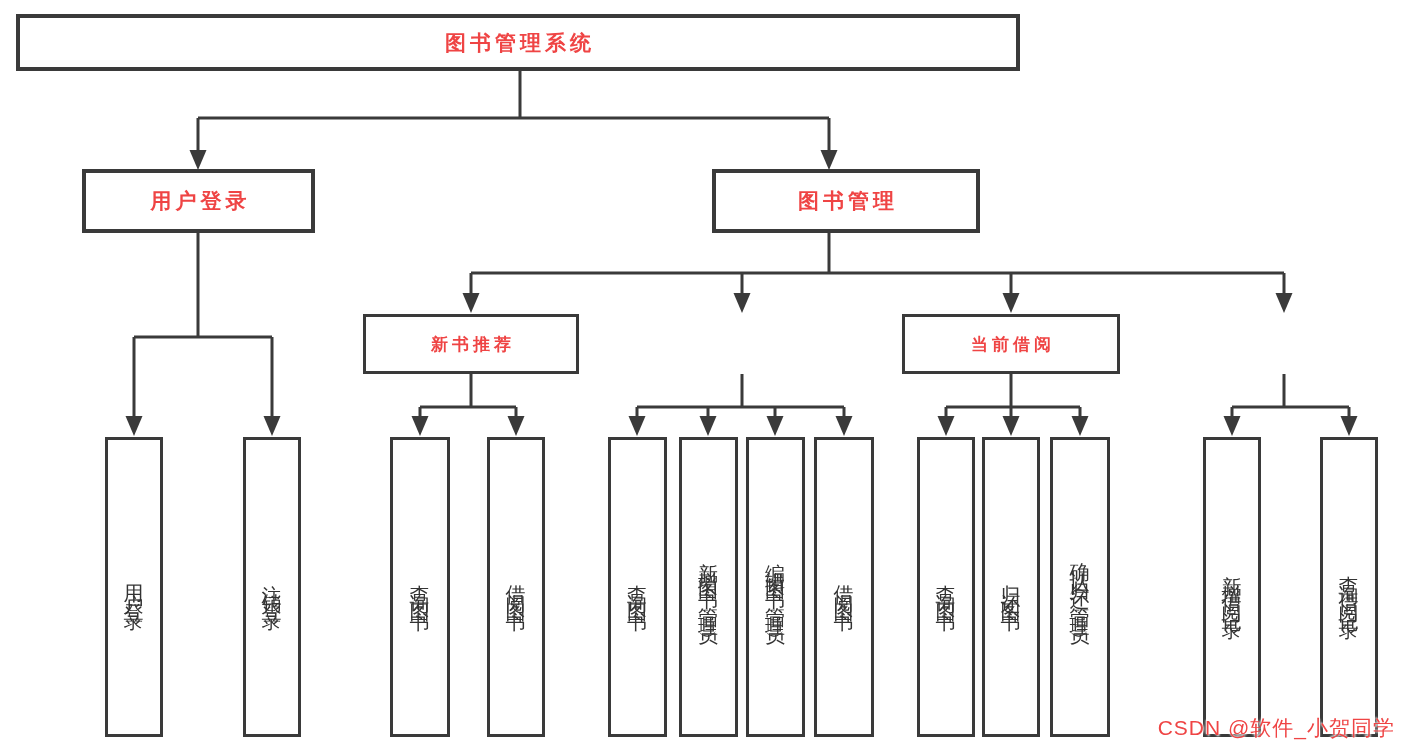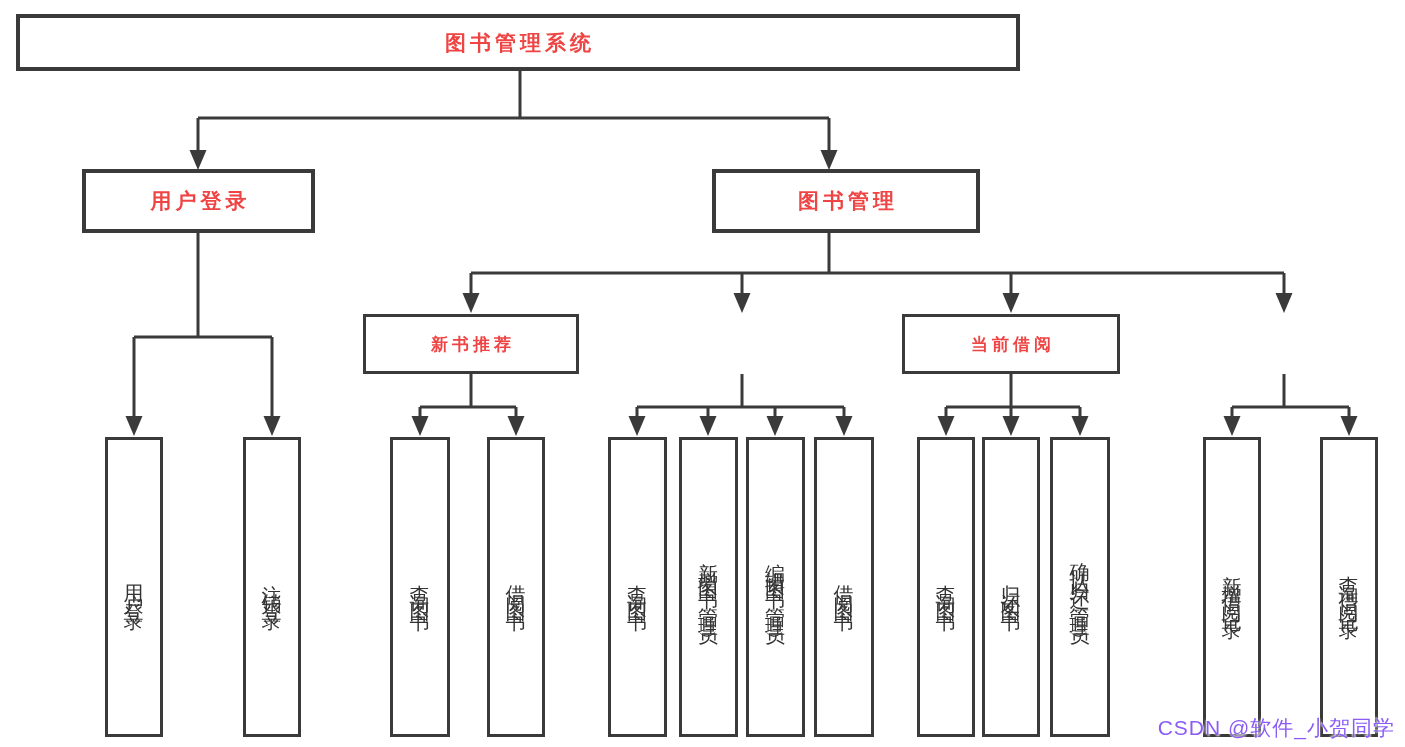--- a/index.html
+++ b/index.html
@@ -15,21 +15,21 @@
   }
   .box.heavy{border-width:4px;}
   .h span{font-size:21px;letter-spacing:4px;padding-left:4px;color:#ef4444;white-space:nowrap;font-weight:bold;}
   .l3 span{font-size:17px;}
   .v span{
     writing-mode:vertical-rl;text-orientation:mixed;
     font-size:20px;letter-spacing:9px;line-height:1;color:#333333;
   }
   .watermark{
     position:absolute;right:10px;bottom:5px;z-index:6;
-    font-size:21px;letter-spacing:1px;color:#8b5cf6;
+    font-size:21px;letter-spacing:1px;color:#ef4444;
     text-shadow:1px 1px 2px #ffffff,-1px -1px 2px #ffffff;
     white-space:nowrap;
   }
   
   #n-root{left:16px;top:14px;width:1004px;height:57px;}
   #n-user-login{left:82px;top:169px;width:233px;height:64px;}
   #n-book-mgmt{left:712px;top:169px;width:268px;height:64px;}
   #n-new-book{left:363px;top:314px;width:216px;height:60px;}
   #n-book-borrow{left:634px;top:314px;width:216px;height:60px;}
   #n-cur-borrow{left:902px;top:314px;width:218px;height:60px;}

